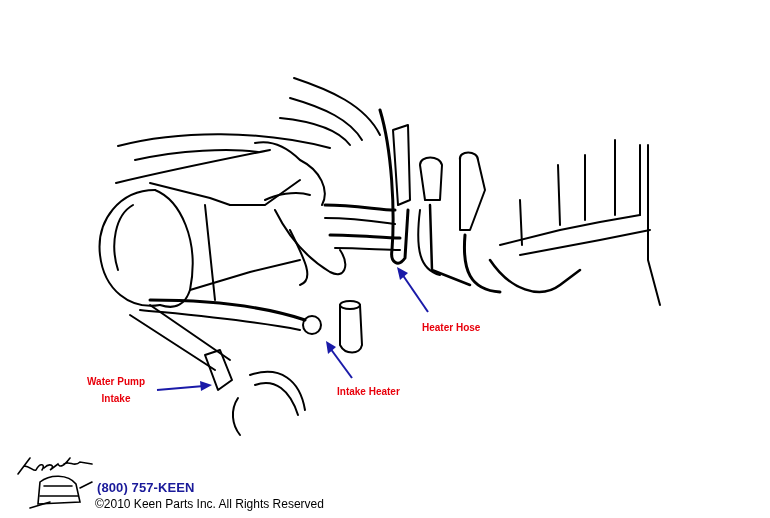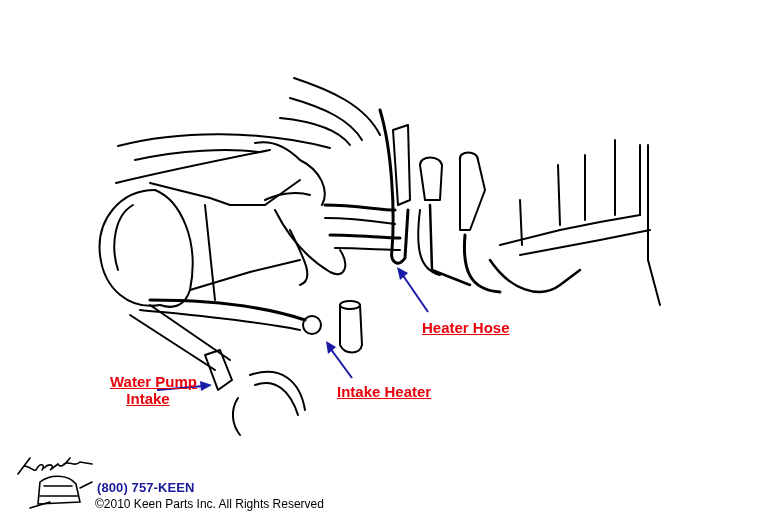--- a/index.html
+++ b/index.html
@@ -1,24 +1,24 @@
 <!DOCTYPE html>
 <html><head>
 <meta charset="utf-8">
 <style>
   html, body { margin: 0; padding: 0; background: #ffffff; }
   body { width: 770px; height: 518px; position: relative; overflow: hidden;
          font-family: "Liberation Sans", sans-serif; }
   #diagram { position: absolute; left: 0; top: 0; width: 770px; height: 518px; }
-  .callout { position: absolute; color: #e8000b; font-weight: bold; font-size: 15px;
-             text-decoration: underline; text-align: center; line-height: 17px;
+  .callout { position: absolute; color: #e8000b; font-weight: bold; font-size: 10px;
+             text-align: center; line-height: 17px;
              cursor: pointer; white-space: nowrap; }
   #lbl-heater { left: 422px; top: 319px; }
   #lbl-intake { left: 337px; top: 383px; }
-  #lbl-water  { left: 78px; top: 373px; width: 76px; margin-left: 32px; }
+  #lbl-water  { left: 78px; top: 373px; width: 76px; }
   .logo { position: absolute; left: 10px; top: 452px; width: 84px; height: 60px; }
   .phone { position: absolute; left: 97px; top: 480px; color: #1a1a9a; font-weight: bold;
            font-size: 13px; letter-spacing: 0.1px; text-align: right; }
   .copyright { position: absolute; left: 95px; top: 497px; color: #000; font-size: 12px; }
 </style>
 </head>
 <body>
 
 <svg id="diagram" viewBox="0 0 770 518" xmlns="http://www.w3.org/2000/svg">
   <g fill="none" stroke="#000" stroke-width="2" stroke-linecap="round" stroke-linejoin="round">

